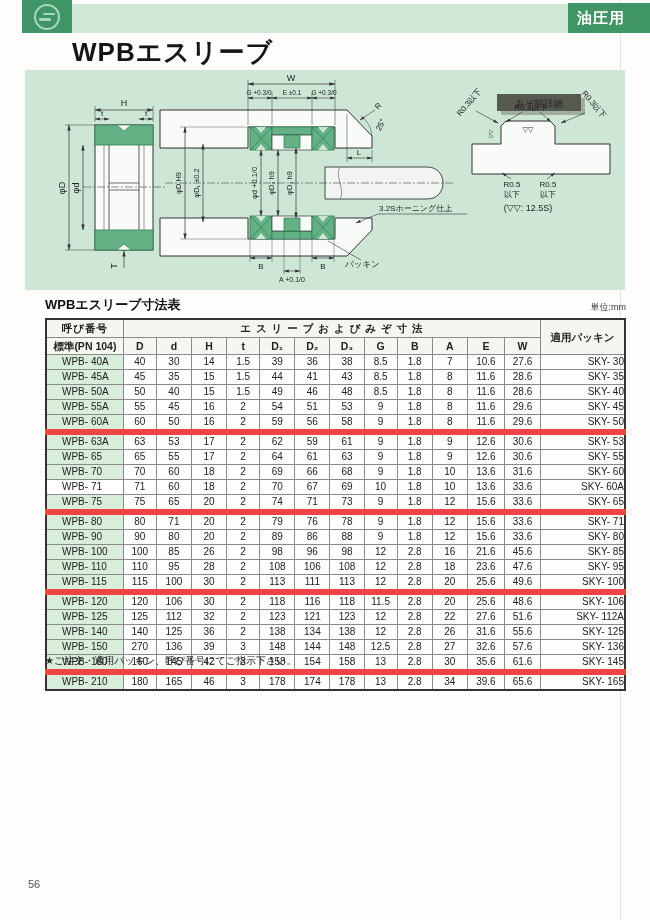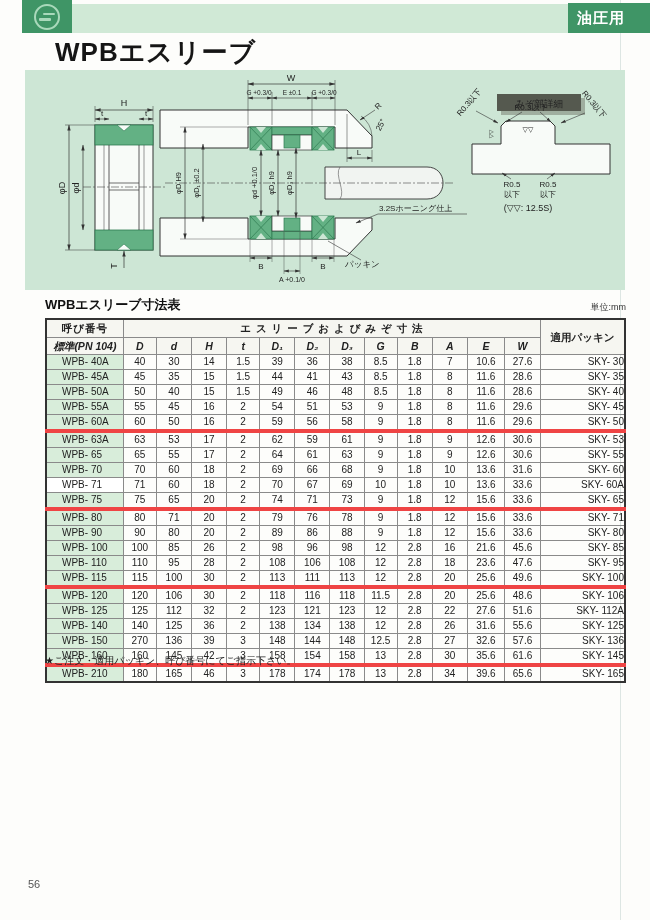--- a/index.html
+++ b/index.html
@@ -8,40 +8,40 @@
   .edge-line{position:absolute;left:620px;top:0;width:1px;height:920px;background:#dde6e3;}
 
   
   .logo-box{position:absolute;left:22px;top:0;width:50px;height:33px;background:#3f9566;display:flex;align-items:center;justify-content:center;}
   .logo-circle{width:22px;height:22px;border:2.5px solid #a9d9bb;border-radius:50%;display:flex;flex-direction:column;align-items:center;justify-content:center;gap:3px;}
   .logo-circle i{display:block;height:2.5px;background:#a9d9bb;border-radius:1px;}
   .logo-circle i.b1{width:12px;margin-left:4px;}
   .logo-circle i.b2{width:12px;margin-right:4px;}
   .band{position:absolute;left:72px;top:4px;width:496px;height:29px;background:#d0e9d6;}
   .cat-tab{position:absolute;left:568px;top:3px;width:90px;height:30px;background:#3f9566;color:#fff;font-weight:bold;font-size:15px;line-height:30px;padding-left:9px;letter-spacing:1px;}
-  .page-title{position:absolute;left:55px;top:35px;font-size:26px;font-weight:bold;color:#151515;letter-spacing:1px;}
+  .page-title{position:absolute;left:72px;top:35px;font-size:26px;font-weight:bold;color:#151515;letter-spacing:1px;}
 
   
   .panel{position:absolute;left:25px;top:70px;width:600px;height:220px;background:#cde6d5;}
   svg text{fill:#222;}
 
   
   .table-wrap{position:absolute;left:45px;top:296px;width:581px;}
   .table-head-row{display:flex;justify-content:space-between;align-items:flex-end;margin-bottom:4px;}
   .tbl-title{font-size:13px;font-weight:bold;color:#111;}
   .unit{font-size:9px;color:#333;}
   table{border-collapse:collapse;table-layout:fixed;width:581px;font-size:10px;border:2px solid #333;}
   th,td{border:1px solid #8a8a8a;text-align:center;padding:0;height:14px;line-height:14px;overflow:hidden;white-space:nowrap;font-weight:normal;}
   thead th{background:#f6f6f1;font-weight:bold;font-size:10.5px;}
   tr.h1 th{height:17px;line-height:17px;letter-spacing:1px;}
-  tr.h2 th{height:16px;line-height:16px;font-style:italic;}
+  tr.h2 th{height:16px;line-height:16px;}
   td.nm{background:#fff;text-align:left;padding-left:15px;}
   td.nm.stk{background:#d8edda;}
   td.sky{text-align:right;padding-left:11px;}
-  tr.gs td{border-top:4px solid #ef4444;margin-left:18px;}
+  tr.gs td{border-top:6px solid #ef4444;margin-left:18px;}
 
   .notes{position:absolute;left:45px;top:654px;font-size:10px;color:#222;line-height:1.45;}
   .page-num{position:absolute;left:28px;top:878px;font-size:11px;color:#555;}
 </style>
 </head>
 <body>
 
 <div id="page">
   <div class="edge-line"></div>
 

